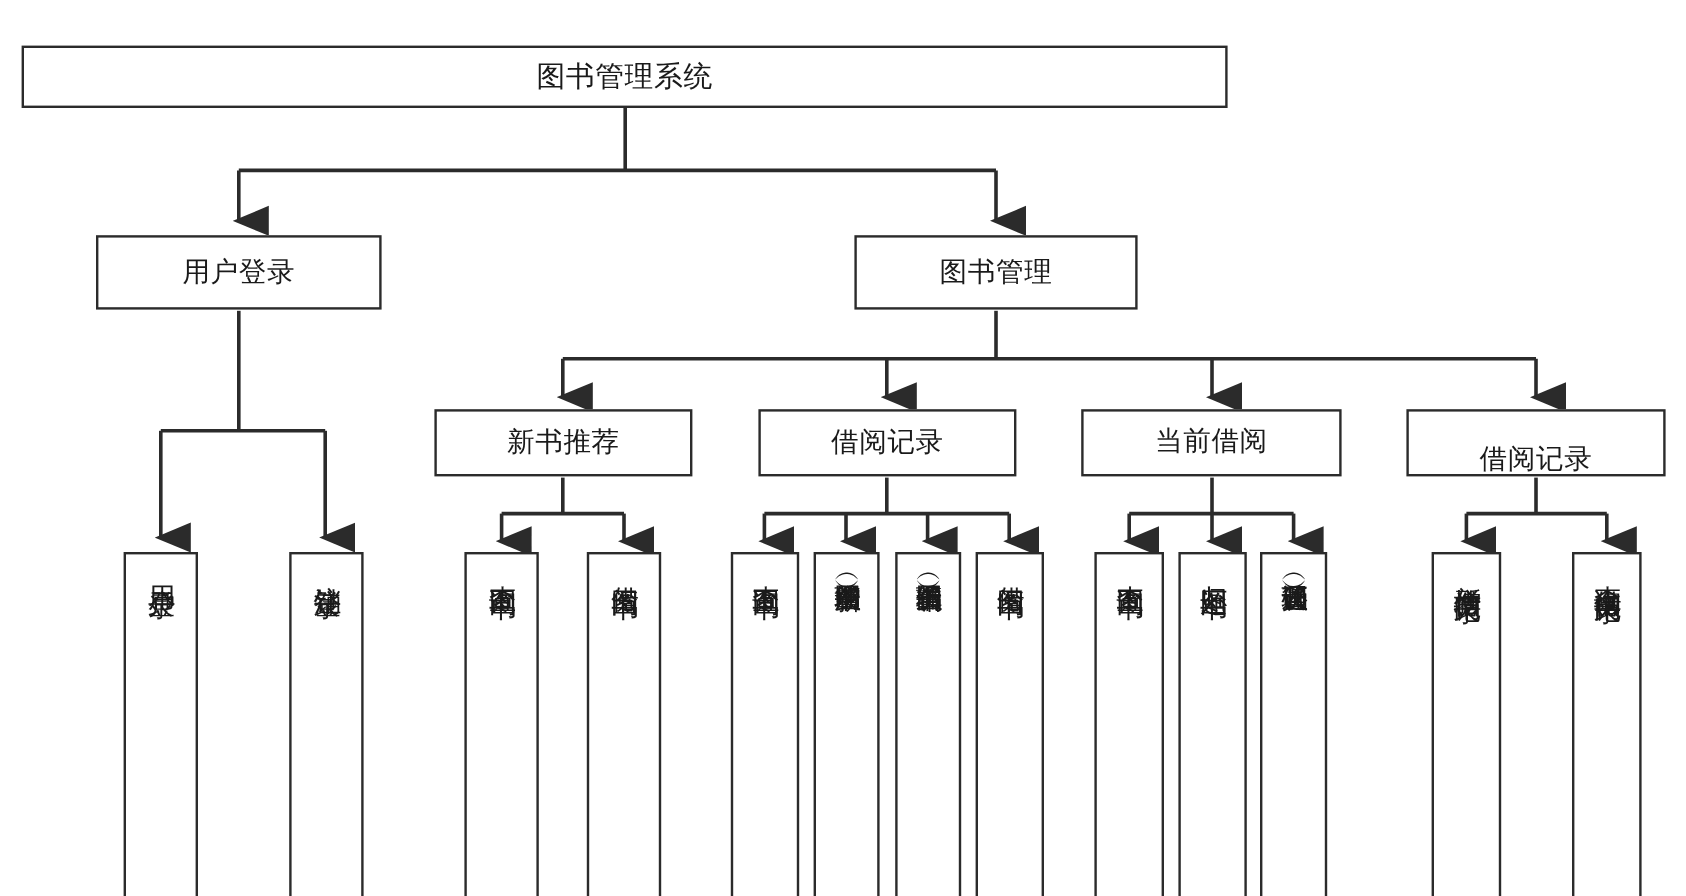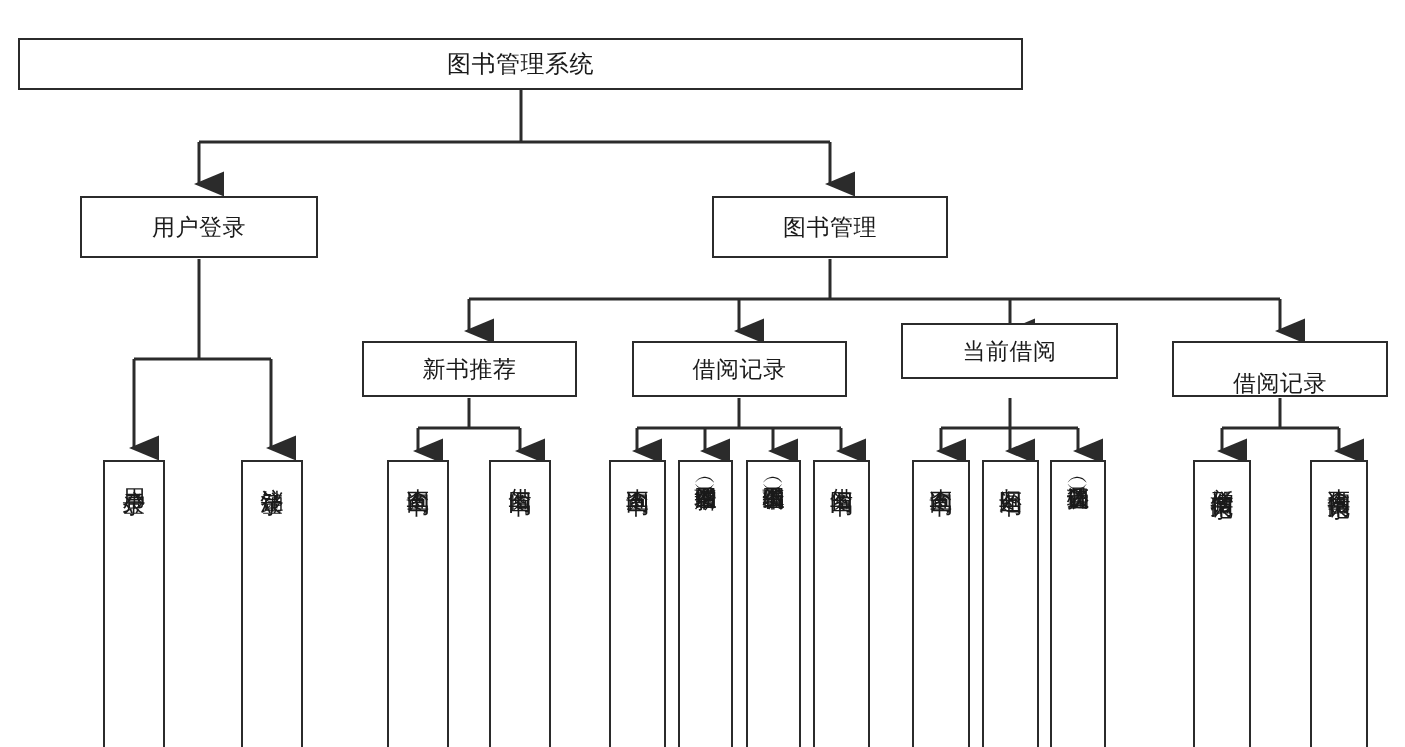--- a/index.html
+++ b/index.html
@@ -144,21 +144,21 @@
   <div class="node h" style="left:712px; top:172px; width:236px; height:62px;">
     <span class="lbl">图书管理</span>
   </div>
 
   <div class="node h" style="left:362px; top:317px; width:215px; height:56px;">
     <span class="lbl">新书推荐</span>
   </div>
   <div class="node h" style="left:632px; top:317px; width:215px; height:56px;">
     <span class="lbl">借阅记录</span>
   </div>
-  <div class="node h" style="left:901px; top:299px; width:217px; height:56px;">
+  <div class="node h" style="left:901px; top:317px; width:217px; height:56px;font-family:Liberation Mono, monospace;">
     <span class="lbl">当前借阅</span>
   </div>
   <div class="node h" style="left:1172px; top:317px; width:216px; height:56px;align-items:flex-end;">
     <span class="lbl">借阅记录</span>
   </div>
 
   <div class="node v" style="left:103px; top:436px; width:62px; height:297px;">
     <span class="lbl">用户登录</span>
   </div>
   <div class="node v" style="left:241px; top:436px; width:62px; height:297px;">

